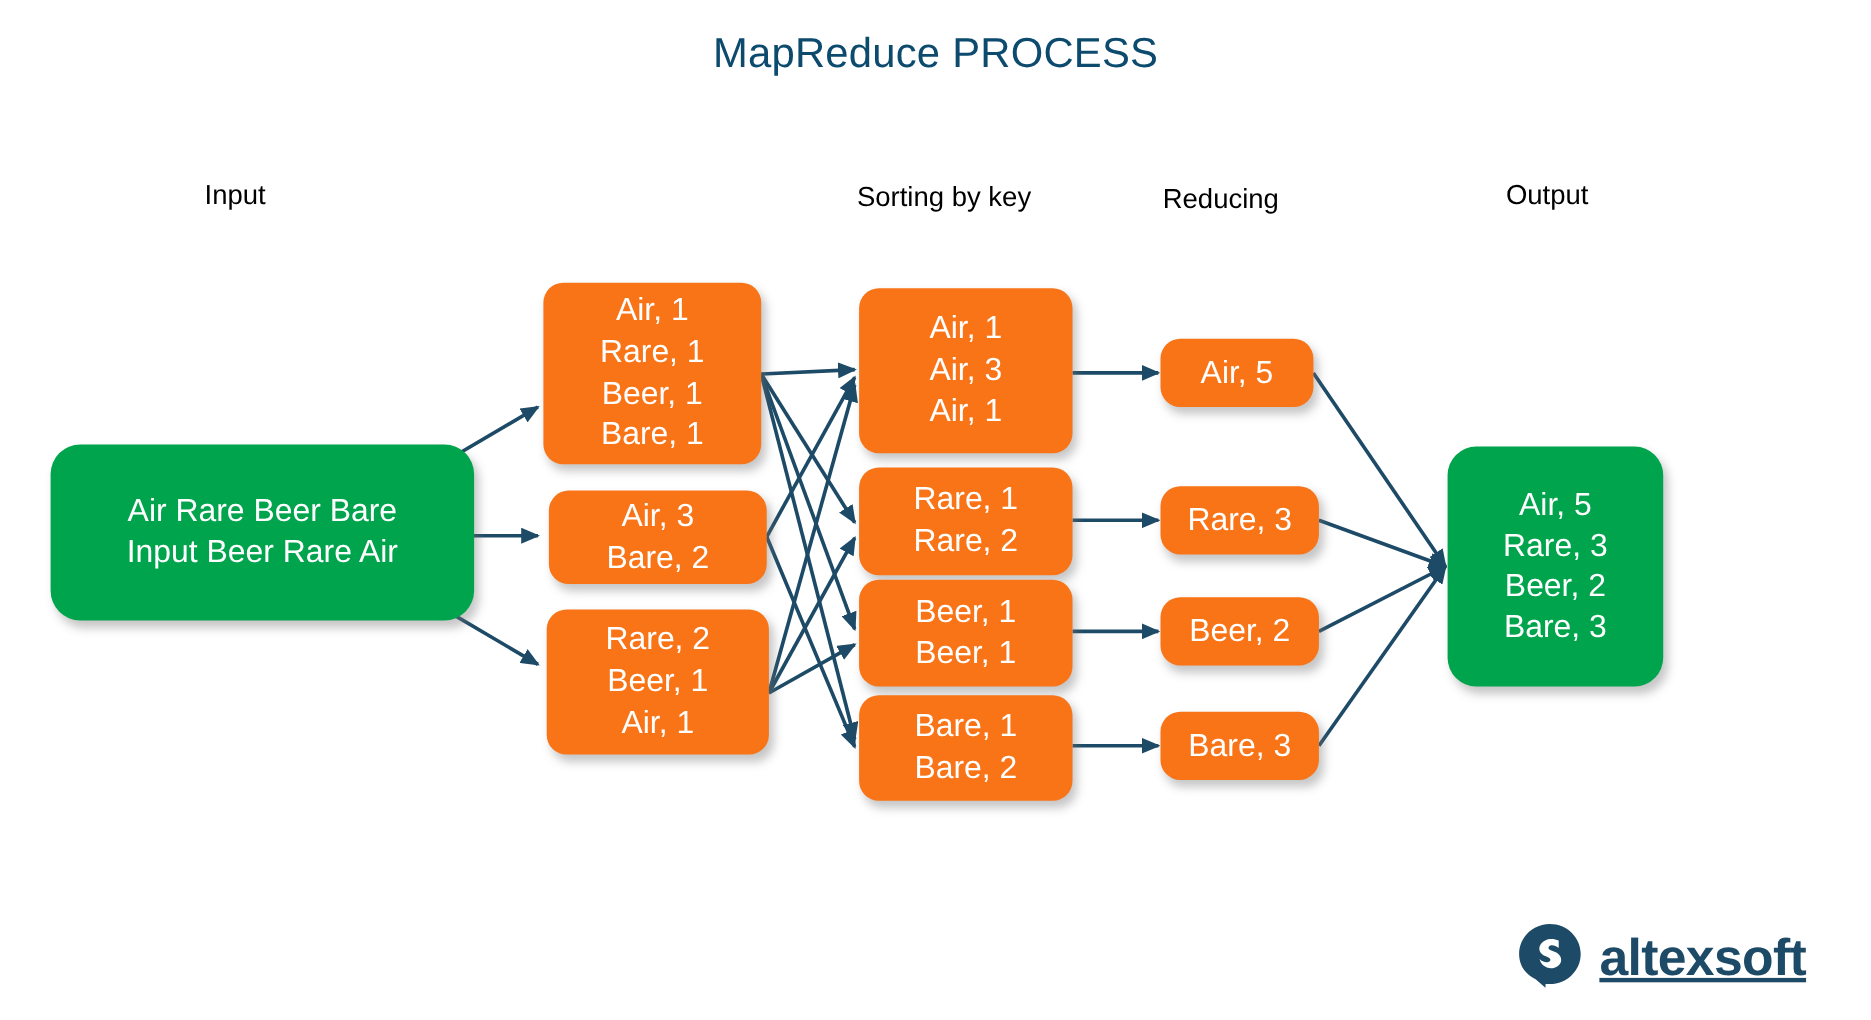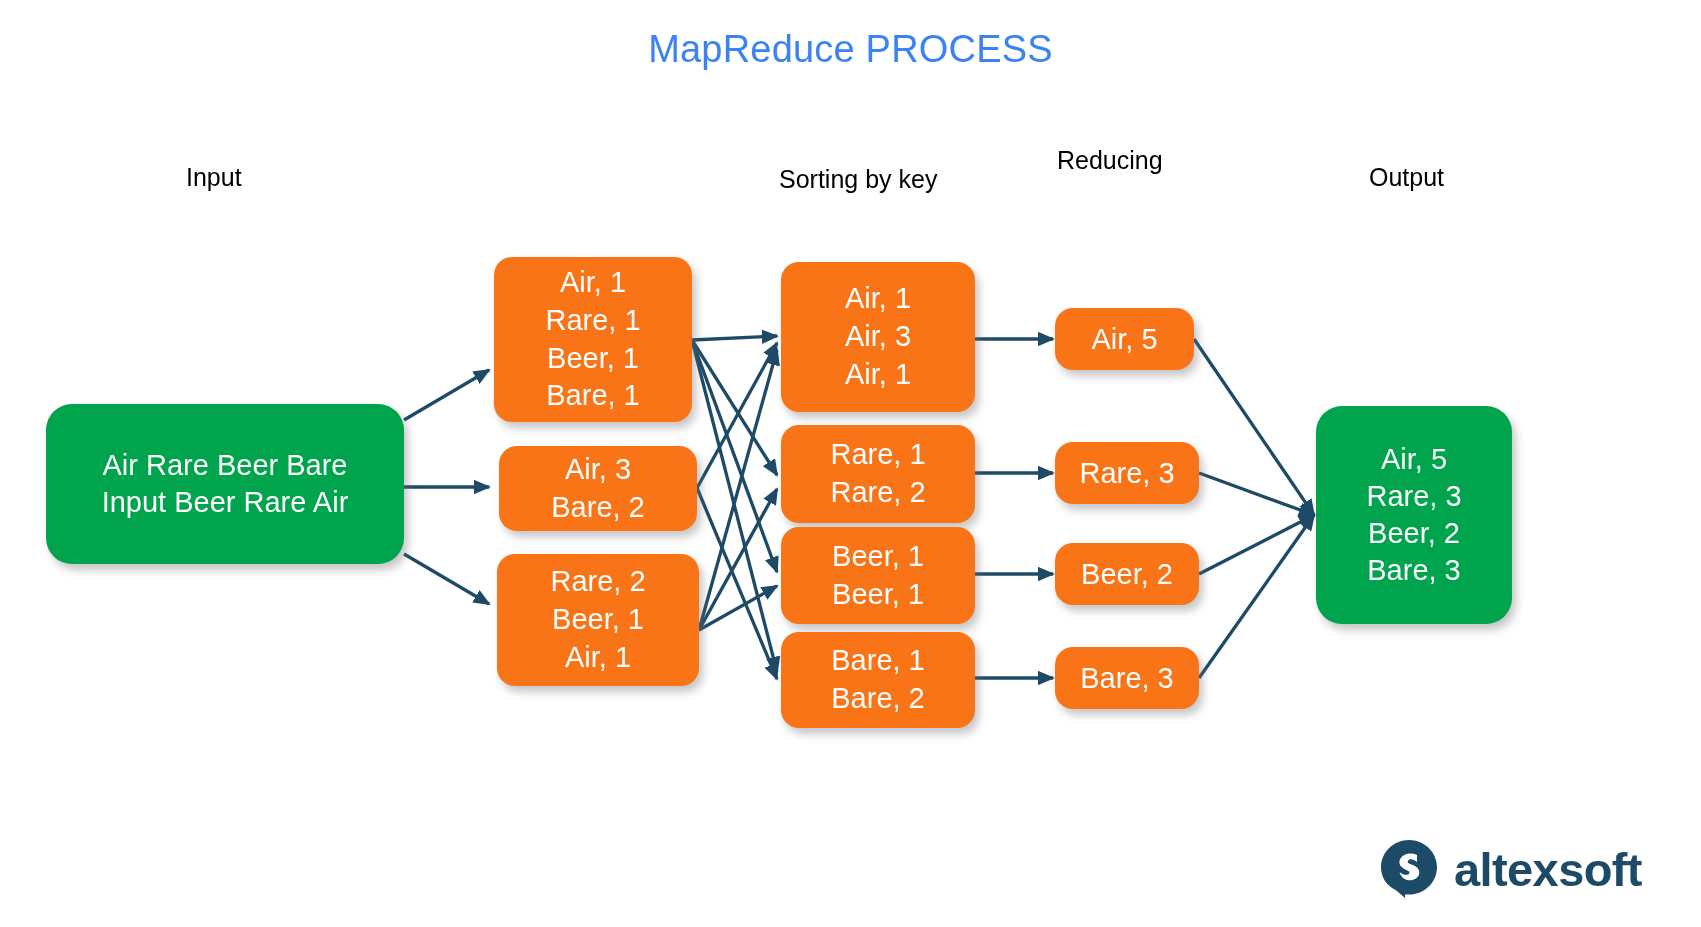--- a/index.html
+++ b/index.html
@@ -25,21 +25,21 @@
     height: 927px;
     pointer-events: none;
   }
   .title {
     position: absolute;
     left: 0;
     top: 28px;
     width: 1701px;
     text-align: center;
     font-size: 38px;
-    color: #3b82f6;
+    color: #0c4a6e;
     letter-spacing: 0.2px;
   }
   .colhead {
     position: absolute;
     font-size: 25px;
     color: #000000;
     line-height: 1.36;
     white-space: pre-line;
   }
   .node {
@@ -69,32 +69,33 @@
     gap: 14px;
     z-index: 4;
   }
   .logo-mark { display: block; }
   .logo-word {
     font-size: 47px;
     font-weight: bold;
     color: #1d4a66;
     letter-spacing: -0.6px;
     line-height: 1;
+    text-decoration: underline;
   }
 </style>
 </head>
 <body>
 
 <div id="stage">
 
   <div class="title">MapReduce PROCESS</div>
 
   <div class="colhead" style="left:186px; top:160px;">Input</div>
   <div class="colhead" style="left:779px; top:162px;text-align:center;">Sorting by key</div>
-  <div class="colhead" style="left:1057px; top:143px;">Reducing</div>
+  <div class="colhead" style="left:1057px; top:164px;">Reducing</div>
   <div class="colhead" style="left:1369px; top:160px;">Output</div>
 
   <svg id="wires" viewBox="0 0 1701 927">
     <defs>
       <marker id="ah" markerWidth="5.2" markerHeight="4.4" refX="4.6" refY="2.2" orient="auto" markerUnits="strokeWidth">
         <path d="M0,0 L5.2,2.2 L0,4.4 z" fill="#1d4a66"></path>
       </marker>
     </defs>
     <g stroke="#1d4a66" stroke-width="3.3" fill="none" marker-end="url(#ah)">
 
@@ -119,21 +120,21 @@
       <path d="M975,574 L1053,574"></path>
       <path d="M975,678 L1053,678"></path>
 
       <path d="M1194,339 L1314,515"></path>
       <path d="M1199,473 L1314,515"></path>
       <path d="M1199,574 L1314,515"></path>
       <path d="M1199,678 L1314,515"></path>
     </g>
   </svg>
 
-  <div class="node green" style="left:46px; top:404px; width:358px; height:160px; font-size:29px; line-height:1.28;">
+  <div class="node green" style="left:46px; top:404px; width:385px; height:160px; font-size:29px; line-height:1.28;border-radius:27px;">
     <span class="ln">Air Rare Beer Bare</span>
     <span class="ln">Input Beer Rare Air</span>
   </div>
 
   <div class="node orange" style="left:494px; top:257px; width:198px; height:165px; font-size:29px; line-height:1.3;">
     <span class="ln">Air, 1</span>
     <span class="ln">Rare, 1</span>
     <span class="ln">Beer, 1</span>
     <span class="ln">Bare, 1</span>
   </div>

